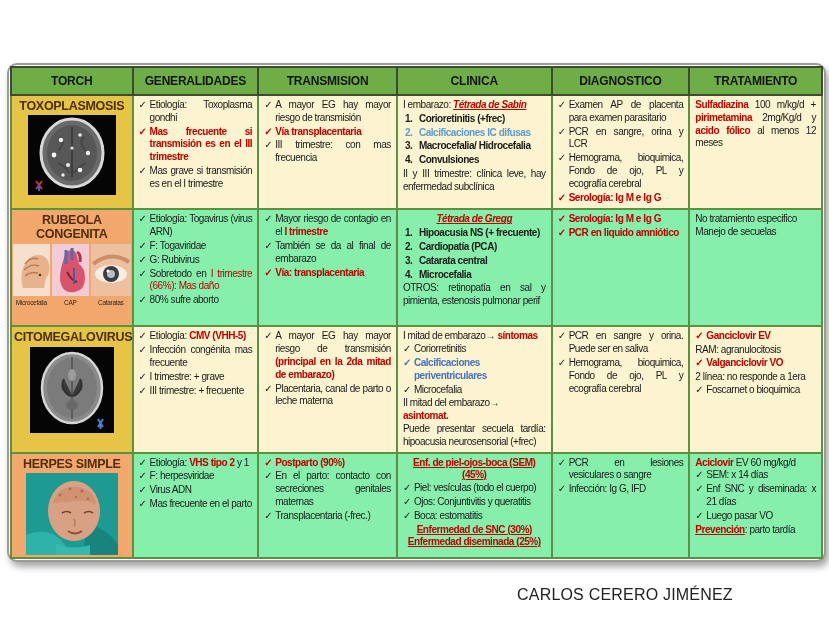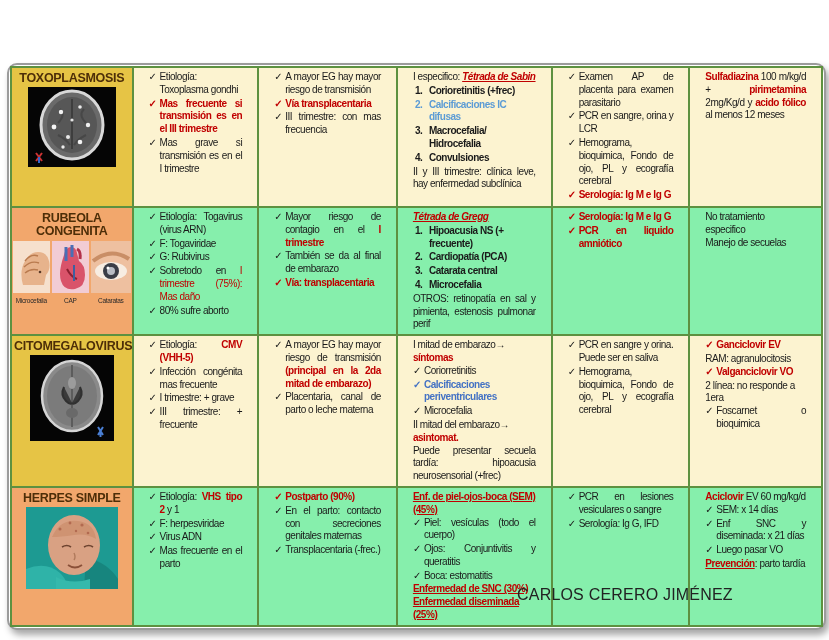--- a/index.html
+++ b/index.html
@@ -4,37 +4,37 @@
 <style>
   html,body{margin:0;padding:0;}
   body{width:829px;height:640px;background:#ffffff;position:relative;
        font-family:"Liberation Sans",sans-serif;color:#1a1a1a;}
   .card{position:absolute;left:7px;top:63px;width:813px;background:#fff;
         border:2px solid #9b9b9b;border-radius:10px;padding:1px;
         box-shadow:3px 5px 7px rgba(0,0,0,.35);}
   table{border-collapse:collapse;width:100%;table-layout:fixed;}
   th{background:#6FAD47;color:#141414;font-size:12px;font-weight:bold;
      height:24px;border:2px solid #3f4a33;letter-spacing:-.2px;padding:1px;}
-  td{border:2px solid #5d9140;vertical-align:top;padding:3px 15px;
+  td{border:2px solid #5d9140;vertical-align:top;padding:3px 5px;
      font-size:10px;line-height:1.28;letter-spacing:-.45px;}
   tr.cream td{background:#FCF3D0;}
   tr.white td{background:#86efac;}
   td.label{padding:2px 2px 0 2px;text-align:center;margin-top:32px;}
   tr td.label.yellow{background:#E6C445;}
   tr td.label.orange{background:#F2A76C;}
   .rowtitle{font-weight:bold;font-size:12.5px;color:#4d2e08;
             letter-spacing:-.3px;line-height:1.05;margin:2px 0 1px 0;}
   ul,ol{margin:0;padding:0;list-style:none;}
   li.c{position:relative;padding-left:11px;margin-bottom:1px;text-align:justify;}
   li.c::before{content:"\2713";position:absolute;left:0;top:0;}
   ol.num{counter-reset:n;}
   ol.num li{counter-increment:n;position:relative;padding-left:16px;
             font-weight:bold;margin-bottom:1px;}
   ol.num li::before{content:counter(n) ".";position:absolute;left:2px;}
-  .red{color:#C00000;font-weight:bold;}
+  .red{color:#C00000;font-weight:bold;text-align:center;}
   .redp{color:#C00000;}
   .blue{color:#4472C4;font-weight:bold;}
   .blue2{color:#5B9BD5;font-weight:bold;}
   .u{text-decoration:underline;}
   .ital{font-style:italic;}
   .just{text-align:justify;}
   .mb1{margin-bottom:1px;}
   .imgwrap{display:flex;justify-content:center;margin-top:2px;}
   .tri{display:flex;gap:2px;justify-content:center;align-items:flex-end;margin-top:3px;}
   .tri figure{margin:0;}
@@ -49,20 +49,28 @@
 <table>
   <colgroup>
     <col style="width:121px">
         <col style="width:125px">
         <col style="width:138px">
     <col style="width:154px">
         <col style="width:137px">
         <col style="width:132px">
   </colgroup>
   <tbody>
+        <tr>
+    <th>TORCH</th>
+    <th>GENERALIDADES</th>
+    <th>TRANSMISION</th>
+    <th>CLINICA</th>
+    <th>DIAGNOSTICO</th>
+    <th>TRATAMIENTO</th>
+  </tr>
 
   <tr class="cream" style="height:107px">
     <td class="label yellow">
       <div class="rowtitle">TOXOPLASMOSIS</div>
       <div class="imgwrap">
         <svg width="88" height="80">
           <rect width="88" height="80" fill="#050505"></rect>
           <ellipse cx="44" cy="38" rx="31" ry="34" fill="#6a6a6a" stroke="#d8d8d8" stroke-width="3"></ellipse>
           <ellipse cx="44" cy="38" rx="25" ry="28" fill="#575757"></ellipse>
           <path d="M44 12 v50" stroke="#3e3e3e" stroke-width="2"></path>
@@ -88,21 +96,21 @@
       </ul>
     </td>
     <td>
       <ul>
         <li class="c"><span>A mayor EG hay mayor riesgo de transmisión</span></li>
         <li class="c red"><span>Vía transplacentaria</span></li>
         <li class="c"><span>III trimestre: con mas frecuencia</span></li>
       </ul>
     </td>
     <td>
-      <div class="mb1"><span>I especifico: </span><span class="red ital u">Tétrada de Sabin</span></div>
+      <div class="mb1"><span>I embarazo: </span><span class="red ital u">Tétrada de Sabin</span></div>
       <ol class="num">
         <li><span>Corioretinitis (+frec)</span></li>
         <li class="blue2"><span>Calcificaciones IC difusas</span></li>
         <li><span>Macrocefalia/ Hidrocefalia</span></li>
         <li><span>Convulsiones</span></li>
       </ol>
       <div class="just">II y III trimestre: clínica leve, hay enfermedad subclínica</div>
     </td>
     <td>
       <ul>
@@ -154,21 +162,21 @@
           </svg>
           <figcaption>Cataratas</figcaption>
         </figure>
       </div>
     </td>
     <td>
       <ul>
         <li class="c"><span>Etiología: Togavirus (virus ARN)</span></li>
         <li class="c"><span>F: Togaviridae</span></li>
         <li class="c"><span>G: Rubivirus</span></li>
-        <li class="c"><span>Sobretodo en </span><span class="redp">I trimestre (75%): Mas daño</span></li>
+        <li class="c"><span>Sobretodo en </span><span class="redp">I trimestre (66%): Mas daño</span></li>
         <li class="c"><span>80% sufre aborto</span></li>
       </ul>
     </td>
     <td>
       <ul>
         <li class="c"><span>Mayor riesgo de contagio en el </span><span class="red">I trimestre</span></li>
         <li class="c"><span>También se da al final de embarazo</span></li>
         <li class="c red"><span>Vía: transplacentaria</span></li>
       </ul>
     </td>
@@ -299,21 +307,21 @@
         <li class="c"><span>Piel: vesículas (todo el cuerpo)</span></li>
         <li class="c"><span>Ojos: Conjuntivitis y queratitis</span></li>
         <li class="c"><span>Boca: estomatitis</span></li>
       </ul>
       <div class="red u">Enfermedad de SNC (30%)</div>
       <div class="red u">Enfermedad diseminada (25%)</div>
     </td>
     <td>
       <ul>
         <li class="c"><span>PCR en lesiones vesiculares o sangre</span></li>
-        <li class="c"><span>Serología: Ig G, IFD</span></li>
+        <li class="c"><span>Infección: Ig G, IFD</span></li>
       </ul>
     </td>
     <td>
       <div><span class="red">Aciclovir</span><span> EV 60 mg/kg/d</span></div>
       <ul>
         <li class="c"><span>SEM: x 14 días</span></li>
         <li class="c"><span>Enf SNC y diseminada: x 21 días</span></li>
         <li class="c"><span>Luego pasar VO</span></li>
       </ul>
       <div><span class="red u">Prevención</span><span>: parto tardía</span></div>

